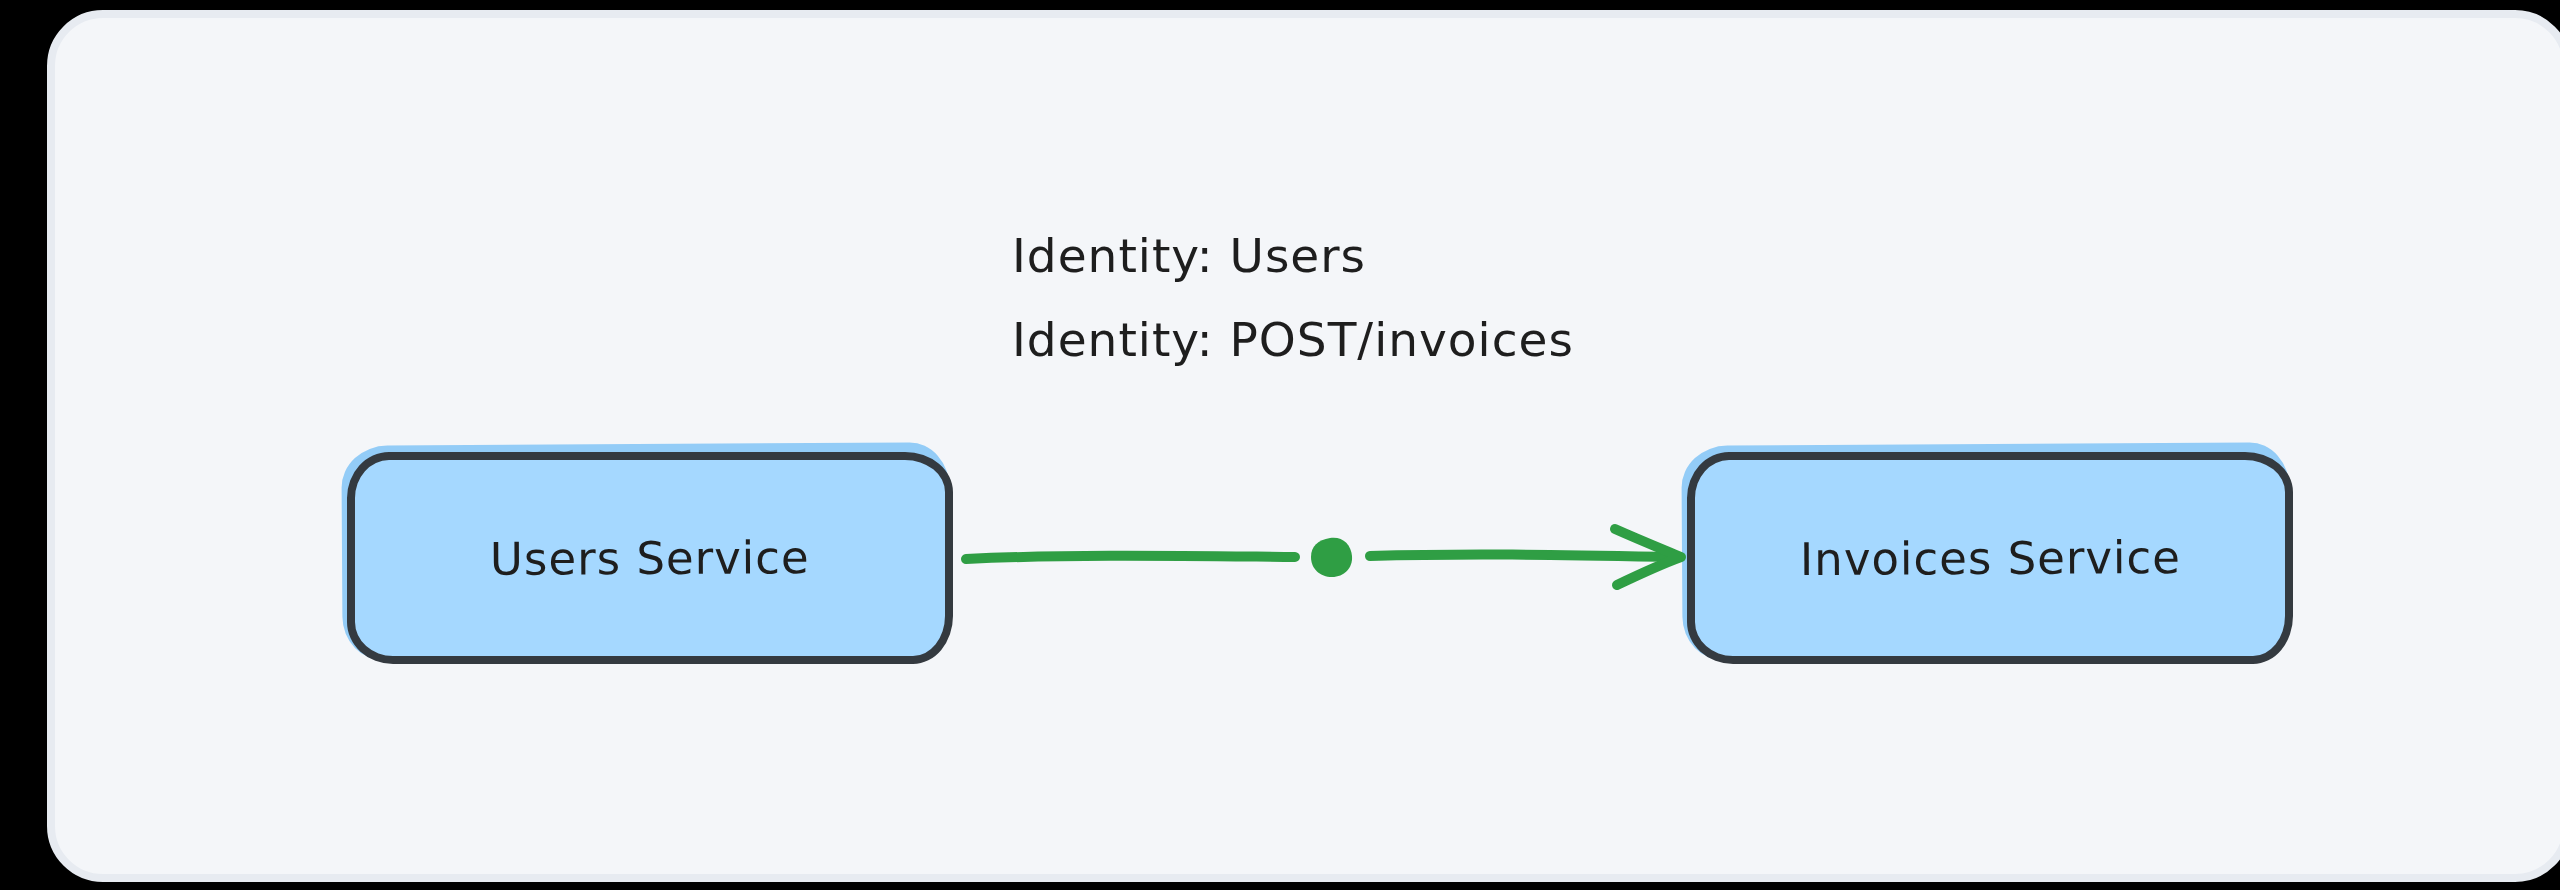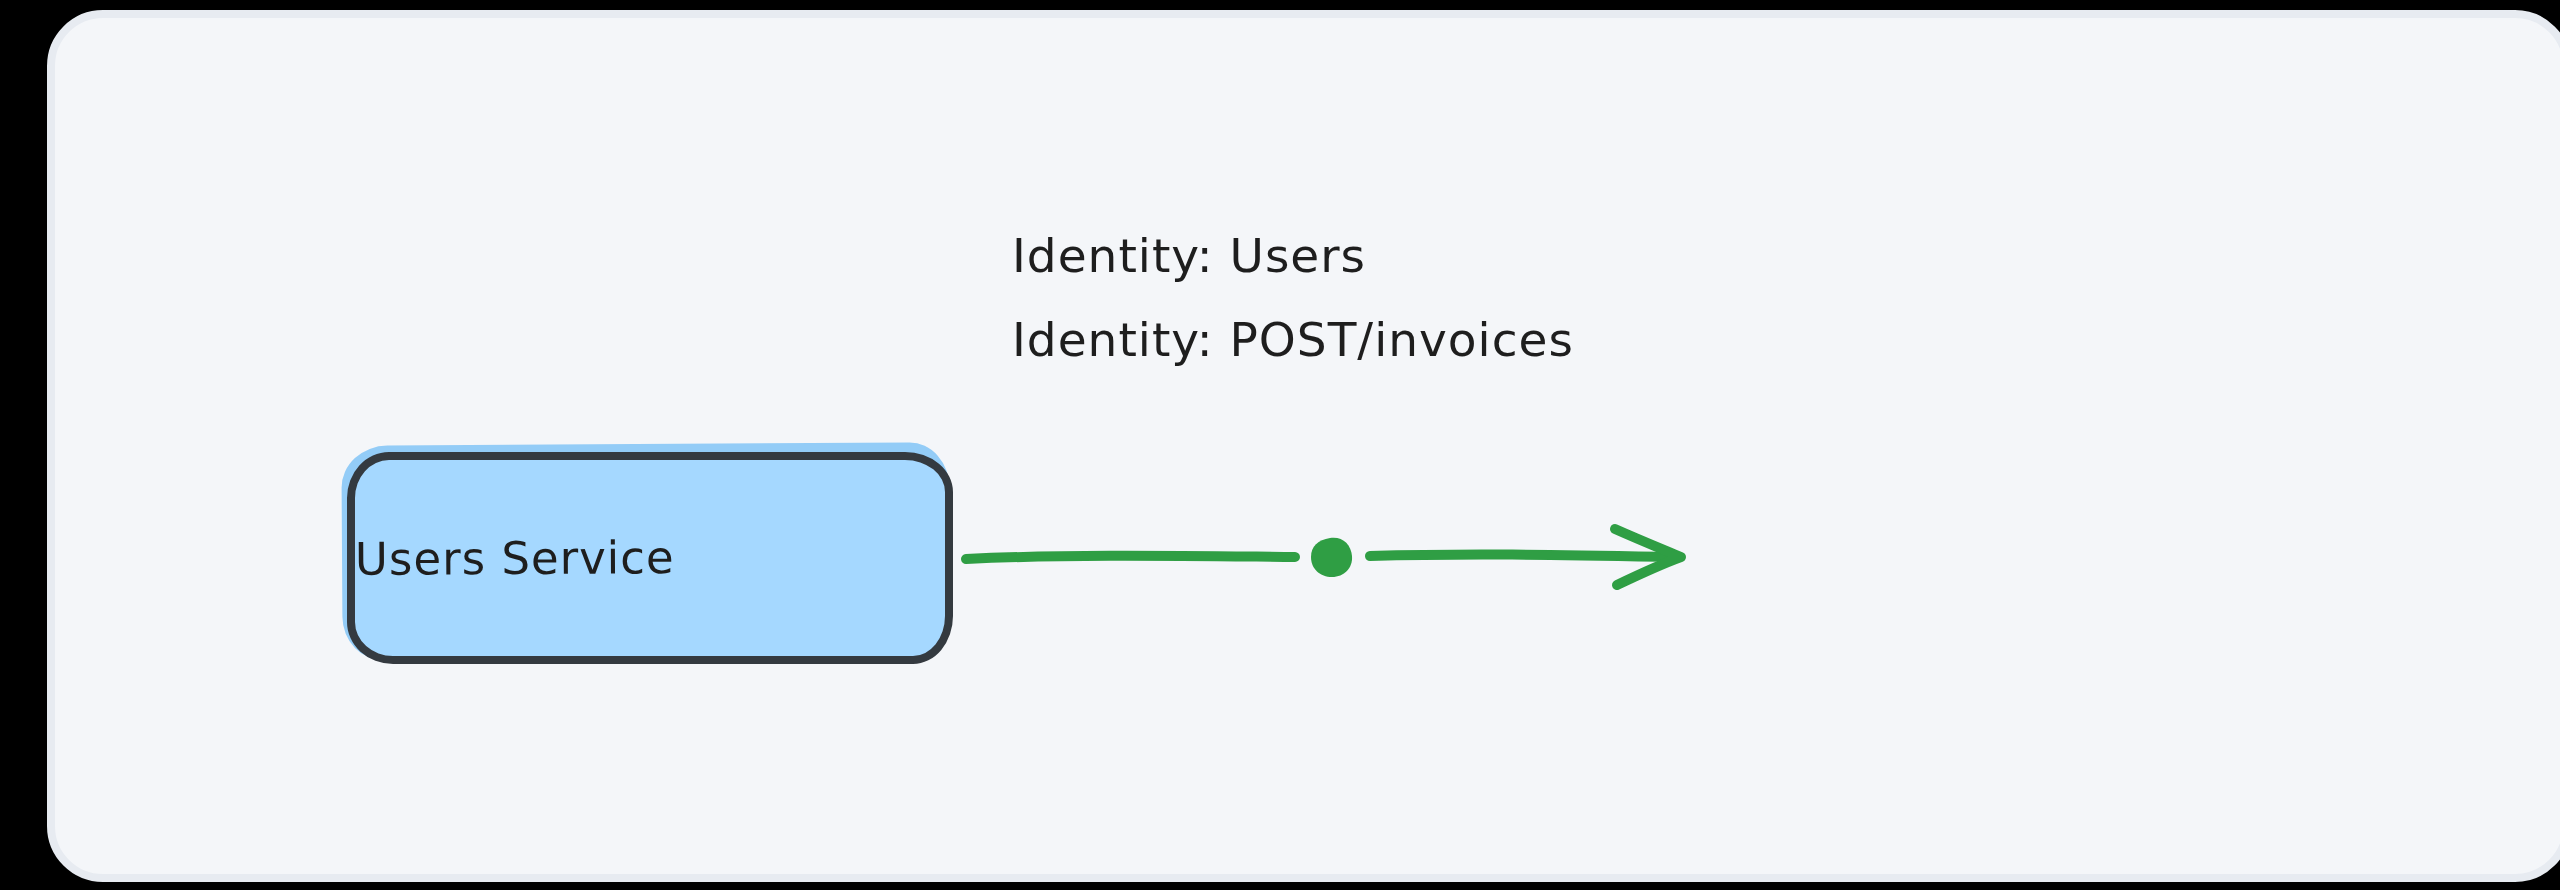--- a/index.html
+++ b/index.html
@@ -56,21 +56,21 @@
     transform: rotate(-0.35deg);
   }
   .node-body {
     position: absolute;
     inset: 0;
     background: var(--node-fill);
     border: 8px solid var(--node-border);
     border-radius: 42px 48px 40px 46px / 46px 40px 48px 42px;
     display: flex;
     align-items: center;
-    justify-content: flex-start;
+    justify-content: center;
   }
   .node-label {
     color: var(--text);
     font-size: 45px;
     letter-spacing: 1px;
     white-space: nowrap;
     transform: rotate(-0.3deg);
   }
   .arrow-svg {
     position: absolute;
@@ -98,20 +98,26 @@
       <div>Identity: POST/invoices</div>
     </div>
 
     <div class="node left">
       <div class="node-underlay"></div>
       <div class="node-body">
         <span class="node-label">Users Service</span>
       </div>
     </div>
 
+    <div class="node right">
+      <div class="node-underlay"></div>
+      <div class="node-body">
+        <span class="node-label">Invoices Service</span>
+      </div>
+    </div>
 
     <svg class="arrow-svg" viewBox="0 0 745 100">
       <path class="edge-line" d="M 14 61 C 120 56, 235 58, 343 59"></path>
       <path class="edge-dot" d="M 378 40 C 390 38, 399 46, 400 58 C 401 70, 392 79, 380 79 C 368 79, 359 71, 359 59 C 359 48, 366 42, 378 40 Z"></path>
       <path class="edge-line" d="M 418 58 C 520 55, 615 57, 727 59"></path>
       <path class="edge-line" d="M 663 31 C 690 43, 710 51, 729 59 C 707 67, 688 76, 665 87"></path>
     </svg>
 
   </div>
 </div>

